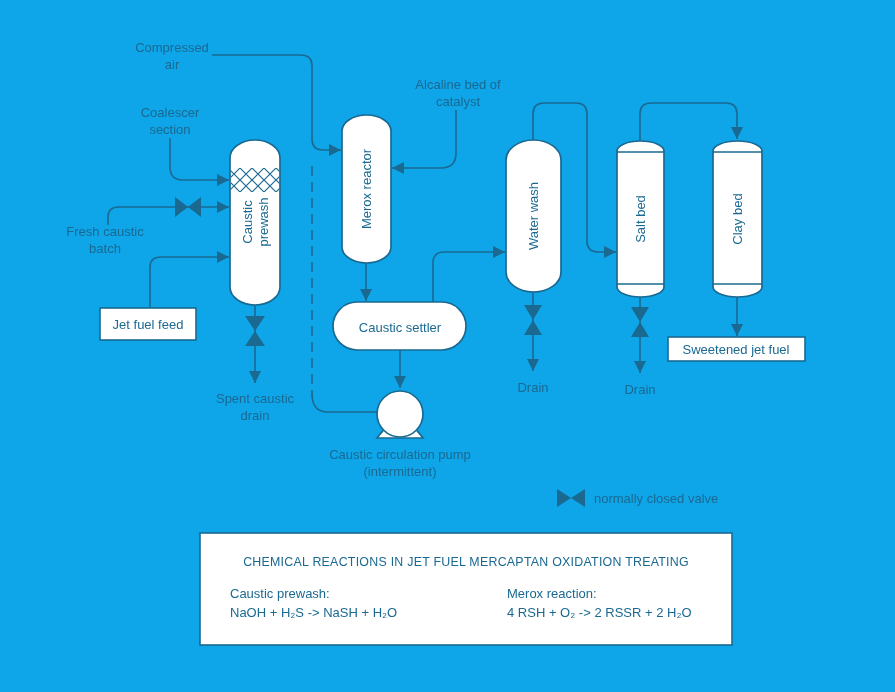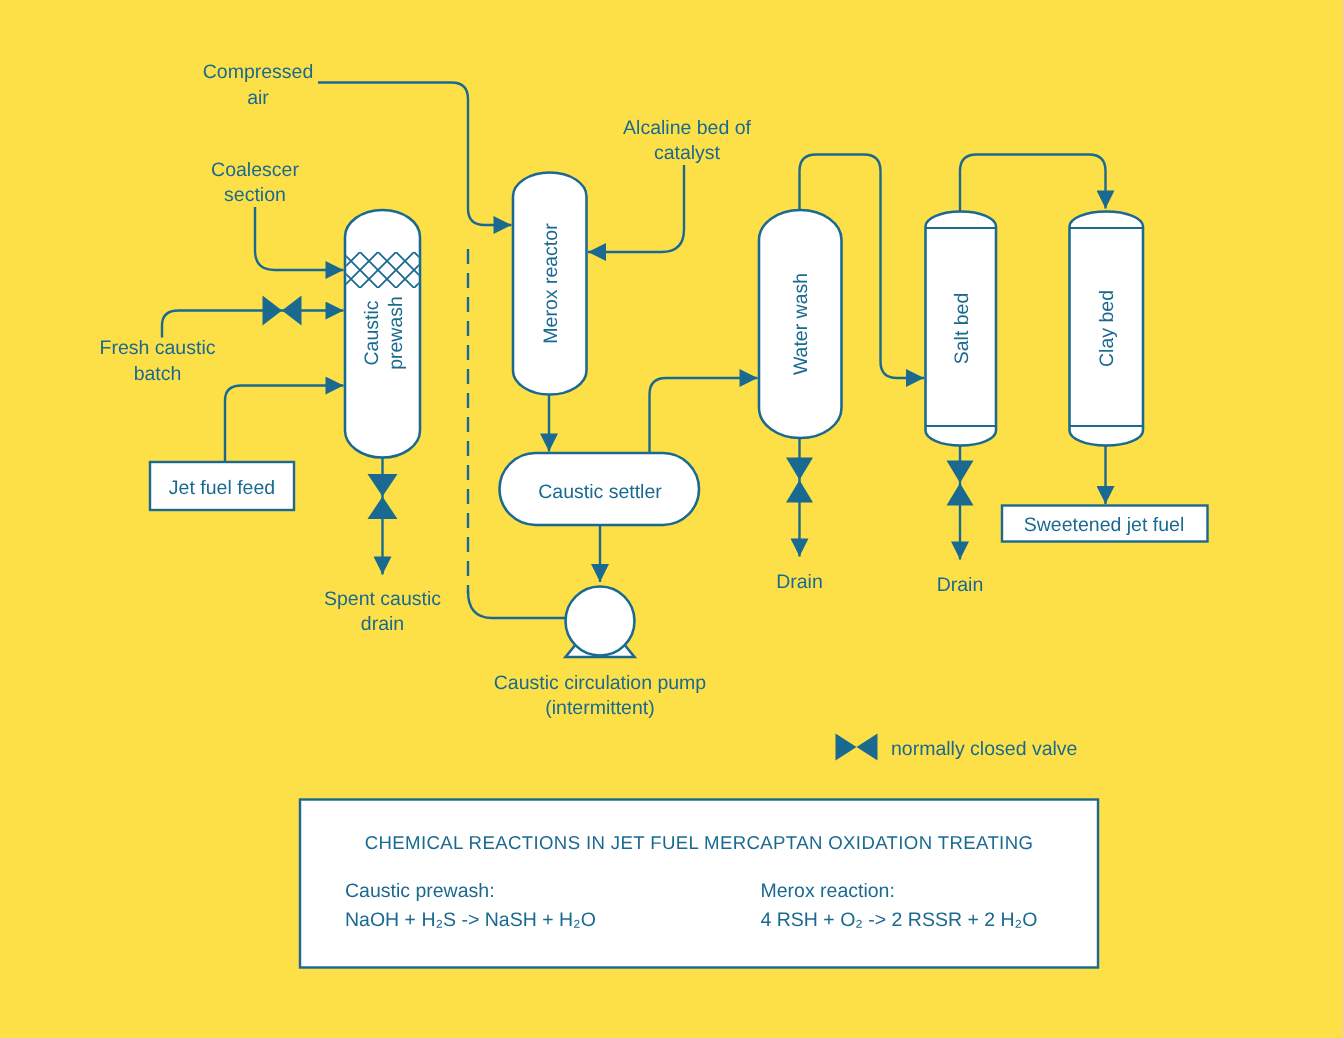--- a/index.html
+++ b/index.html
@@ -1,16 +1,16 @@
 <!DOCTYPE html>
 <html><head>
 <meta charset="utf-8">
 <style>
   html,body{margin:0;padding:0;background:#ffffff;}
-  .stage{position:relative;width:895px;height:692px;background:#fde047;overflow:hidden;
+  .stage{position:relative;width:895px;height:692px;background:#0ea5e9;overflow:hidden;
          font-family:"Liberation Sans","DejaVu Sans",sans-serif;}
   svg{position:absolute;left:0;top:0;}
   svg text{font-family:"Liberation Sans","DejaVu Sans",sans-serif;font-size:13px;fill:#1a6991;}
   svg text.title{font-size:12.4px;letter-spacing:.25px;}
   .pipe{fill:none;stroke:#1a6991;stroke-width:1.6;}
   .pipe-dashed{fill:none;stroke:#1a6991;stroke-width:1.6;stroke-dasharray:10 6;}
   .vessel{fill:#ffffff;stroke:#1a6991;stroke-width:1.7;}
   .bedline{stroke:#1a6991;stroke-width:1.4;}
   .valve{fill:#1a6991;stroke:none;}
   .labelbox{fill:#ffffff;stroke:#1a6991;stroke-width:1.6;}

